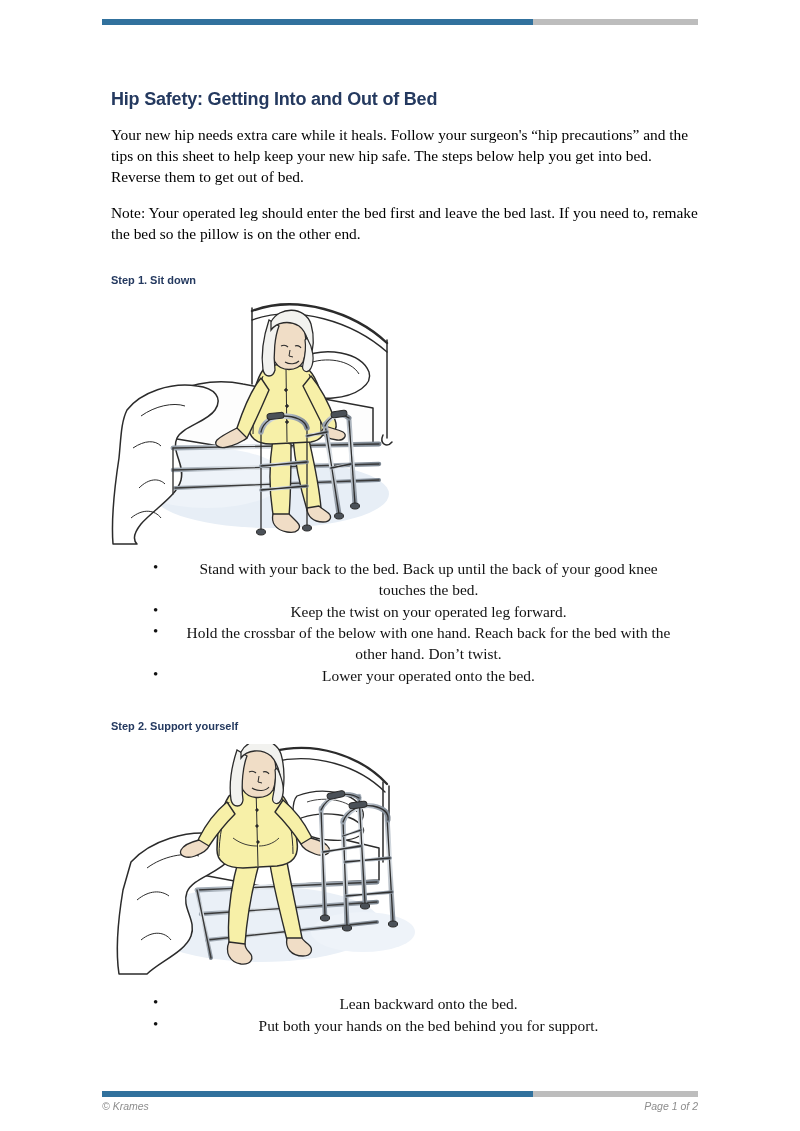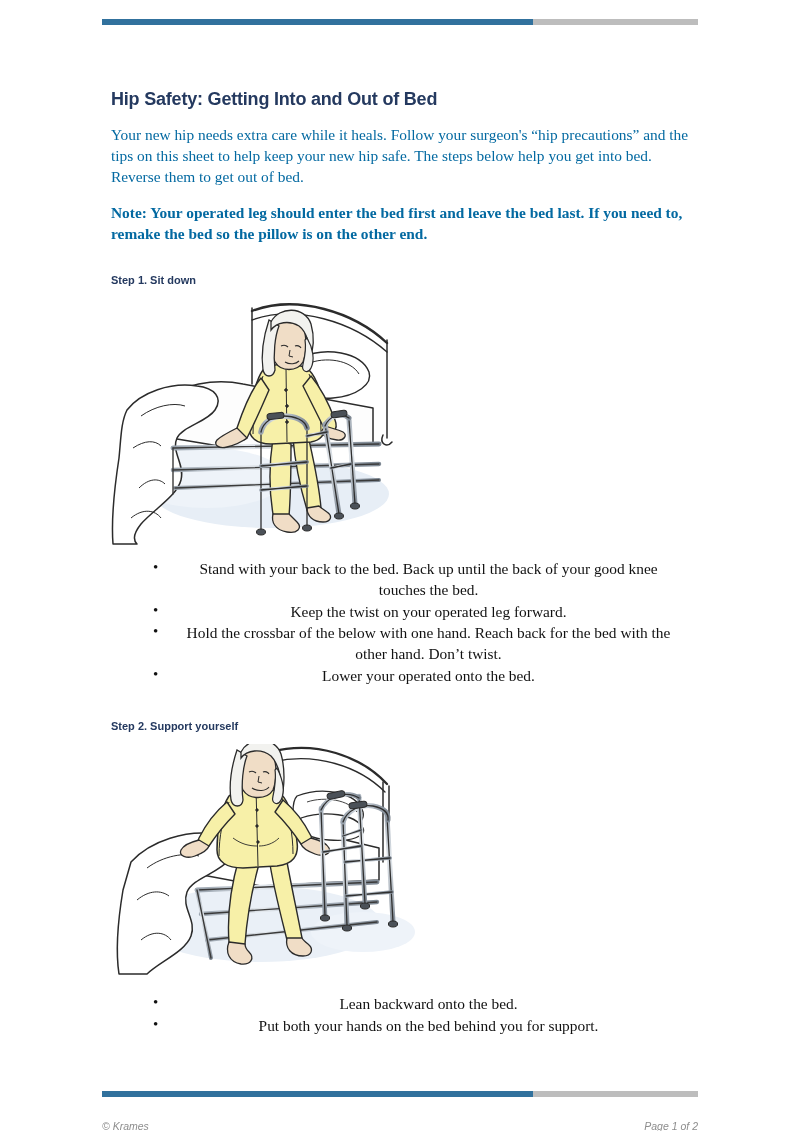--- a/index.html
+++ b/index.html
@@ -61,23 +61,23 @@
     margin: 0 0 13px 0;
     letter-spacing: -0.2px;
     line-height: 1.25;
   }
 
   p.body-text {
     font-size: 15.4px;
     line-height: 1.37;
     margin: 0 0 15px 0;
     text-align: left;
-    color: #0369a1;
-  }
-  p.body-text:last-of-type { margin-bottom: 0; font-weight: bold; }
+    color: #000000;
+  }
+  p.body-text:last-of-type { margin-bottom: 0; }
 
   h2.step-title {
     font-family: "Liberation Sans", "DejaVu Sans", sans-serif;
     font-size: 11px;
     font-weight: bold;
     color: #24395f;
     margin: 0;
   }
 
   .step-block { margin-top: 28px; }
@@ -118,21 +118,20 @@
     left: 102px;
     top: 1100px;
     width: 596px;
     display: flex;
     justify-content: space-between;
     align-items: baseline;
     font-family: "Liberation Sans", "DejaVu Sans", sans-serif;
     font-style: italic;
     font-size: 10.5px;
     color: #8d8d8d;
-    margin-top: 20px;
   }
 </style>
 </head>
 <body>
 
 <div class="page">
 
   <div class="rule rule-top">
     <div class="seg-blue" style="width:431px;"></div>
     <div class="seg-gray"></div>

